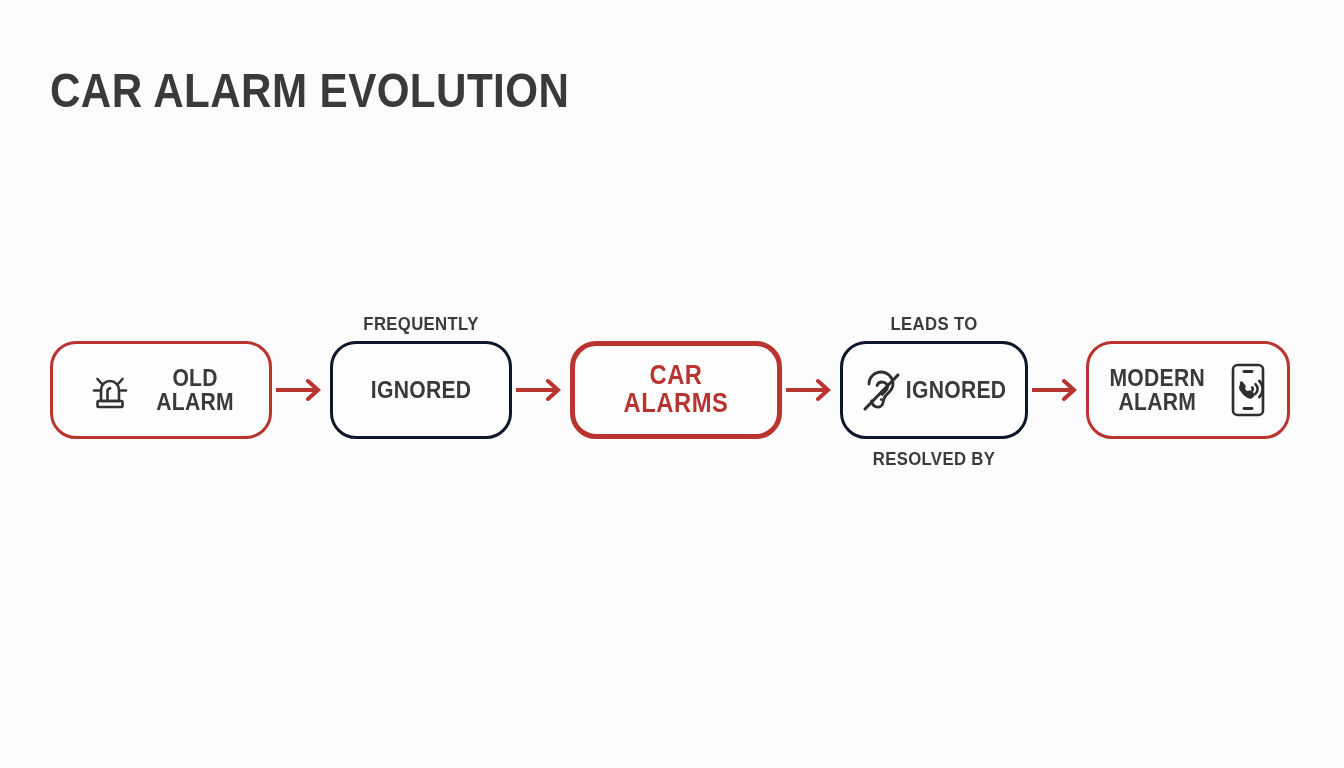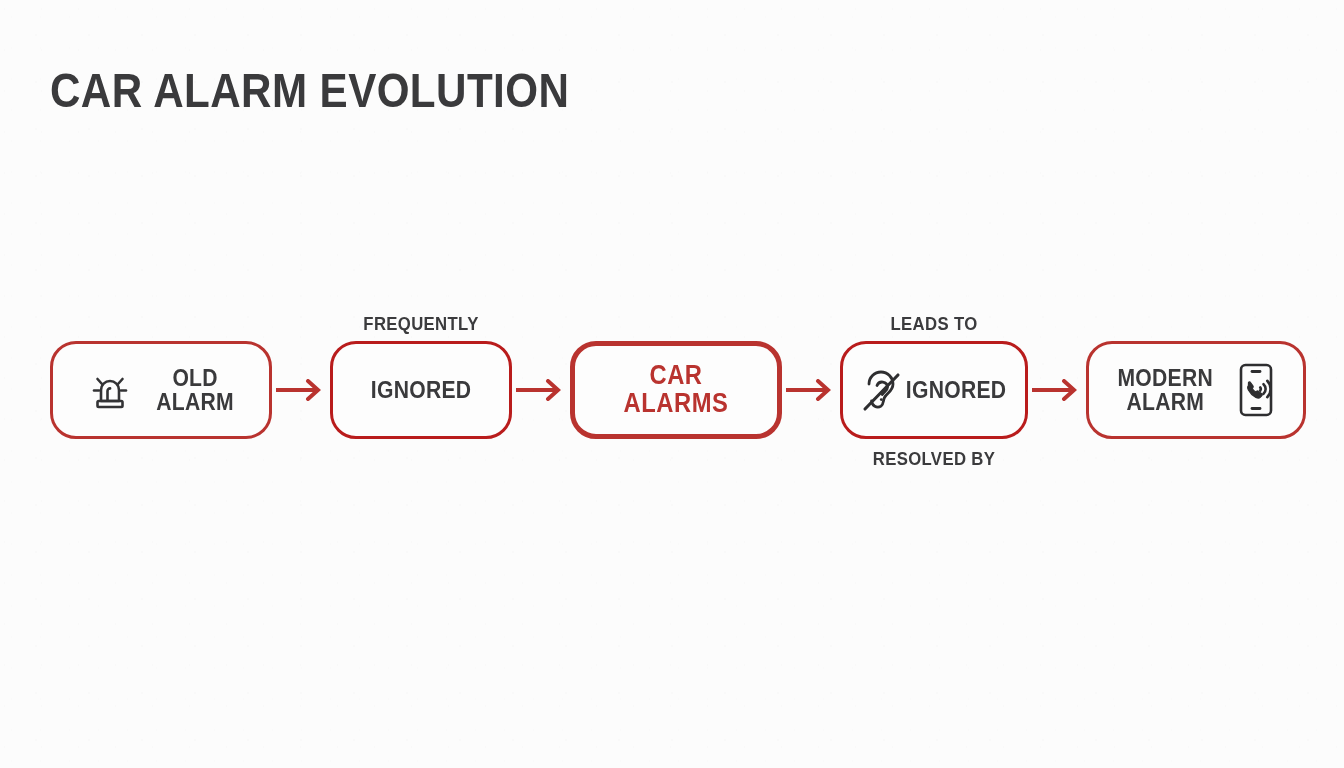--- a/index.html
+++ b/index.html
@@ -85,31 +85,31 @@
     gap: 14px;
     padding: 0 14px;
     border-radius: 26px;
   }
 
   
   .box-red {
     border: 3px solid #b9332f;
   }
   .box-dark {
-    border: 3px solid #b91c1c;
+    border: 3px solid #0f172a;
   }
   .box-red-thick {
     border: 5px solid #b9332f;
   }
 
   .box-w1 { width: 222px; height: 98px; }
   .box-w2 { width: 182px; height: 98px; }
   .box-w3 { width: 212px; height: 98px; }
   .box-w4 { width: 188px; height: 98px; }
-  .box-w5 { width: 220px; height: 98px; }
+  .box-w5 { width: 204px; height: 98px; }
 
   .node-label {
     font-size: 24px;
     line-height: 1.02;
     font-weight: 700;
     color: #3a3a3c;
     letter-spacing: 0.3px;
     transform: scaleX(0.88);
     text-align: center;
     white-space: pre-line;

